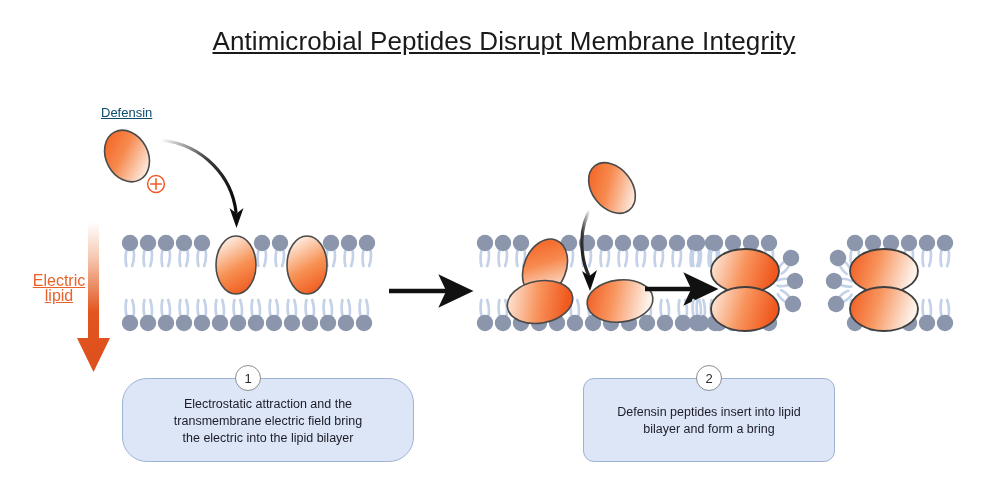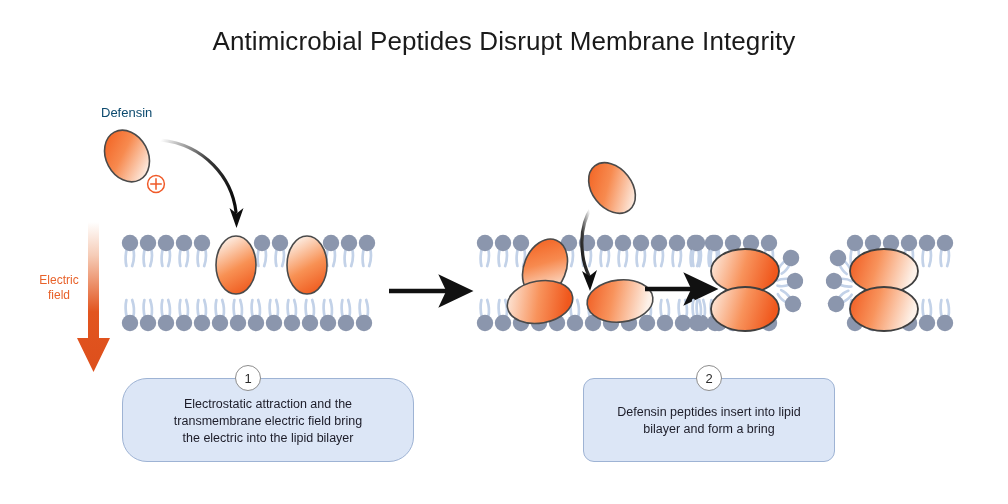--- a/index.html
+++ b/index.html
@@ -27,29 +27,30 @@
     letter-spacing: 0.1px;
     white-space: nowrap;
   }
   .svg-layer {
     position: absolute;
     left: 0; top: 0;
   }
   .lbl {
     position: absolute;
     white-space: nowrap;
+    text-decoration: underline;
   }
   #defensin-label {
     left: 101px; top: 105px;
     font-size: 13px;
     color: #0c4a6e;
   }
   #electric-field-label {
     left: 30px; top: 273px;
-    font-size: 12px;
+    font-size: 16px;
     color: #e8622a;
     text-align: center;
     line-height: 15px;
     width: 58px;
   }
   .caption-box {
     position: absolute;
     box-sizing: border-box;
     background: #dce6f6;
     border: 1px solid #9eb3d4;
@@ -350,21 +351,21 @@
       <g>
         <ellipse cx="884" cy="309" rx="34" ry="22" fill="url(#gPepRL)" stroke="#3f3f3f" stroke-width="1.8"></ellipse>
       </g>
     </g>
   </svg>
 
   <div id="defensin-label" class="lbl">Defensin</div>
 
   <div id="electric-field-label" class="lbl">
     <span>Electric</span><br>
-    <span>field</span>
+    <span>lipid</span>
   </div>
 
   <div id="caption-box-1" class="caption-box">
     <div>
       <span>Electrostatic attraction and the</span><br>
       <span>transmembrane electric field bring</span><br>
       <span>the electric into the lipid bilayer</span>
     </div>
   </div>
   <div id="step-badge-1" class="step-badge">1</div>

